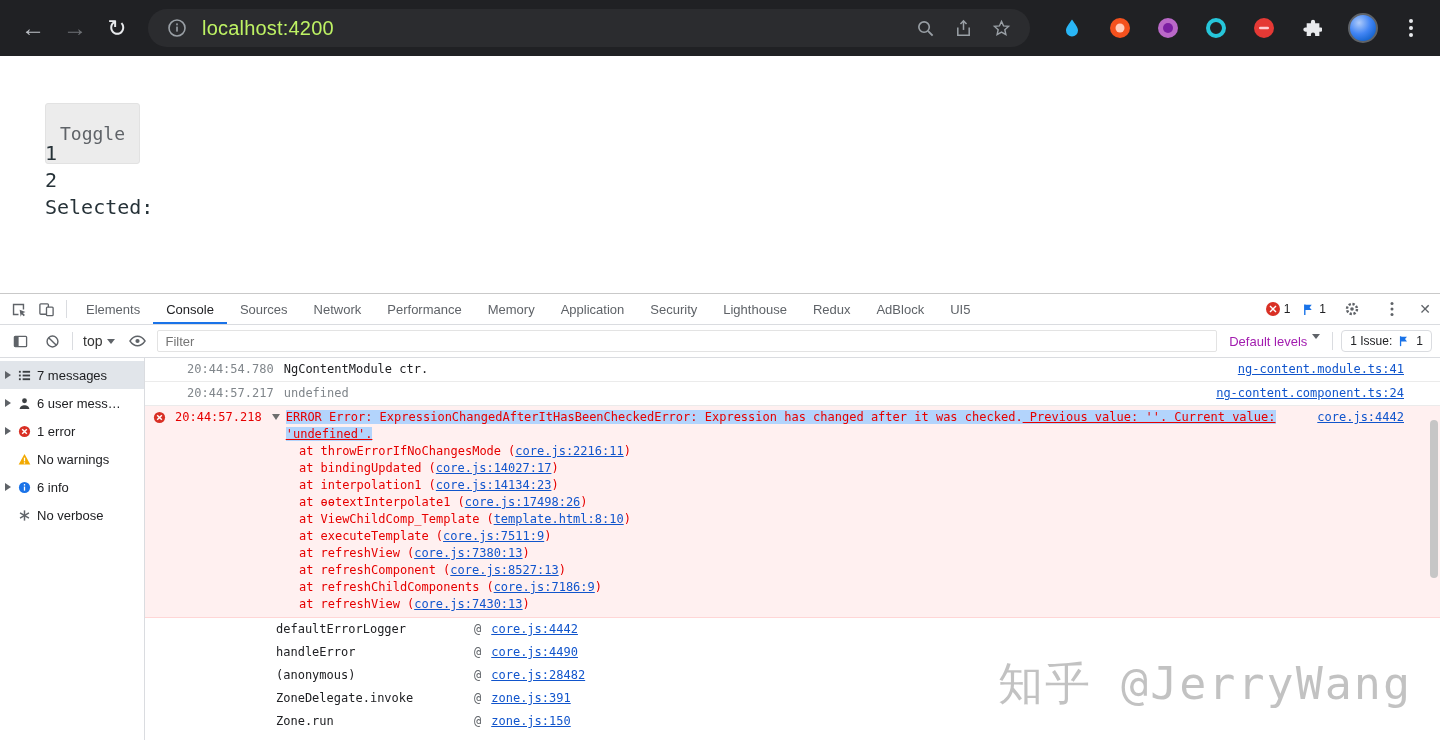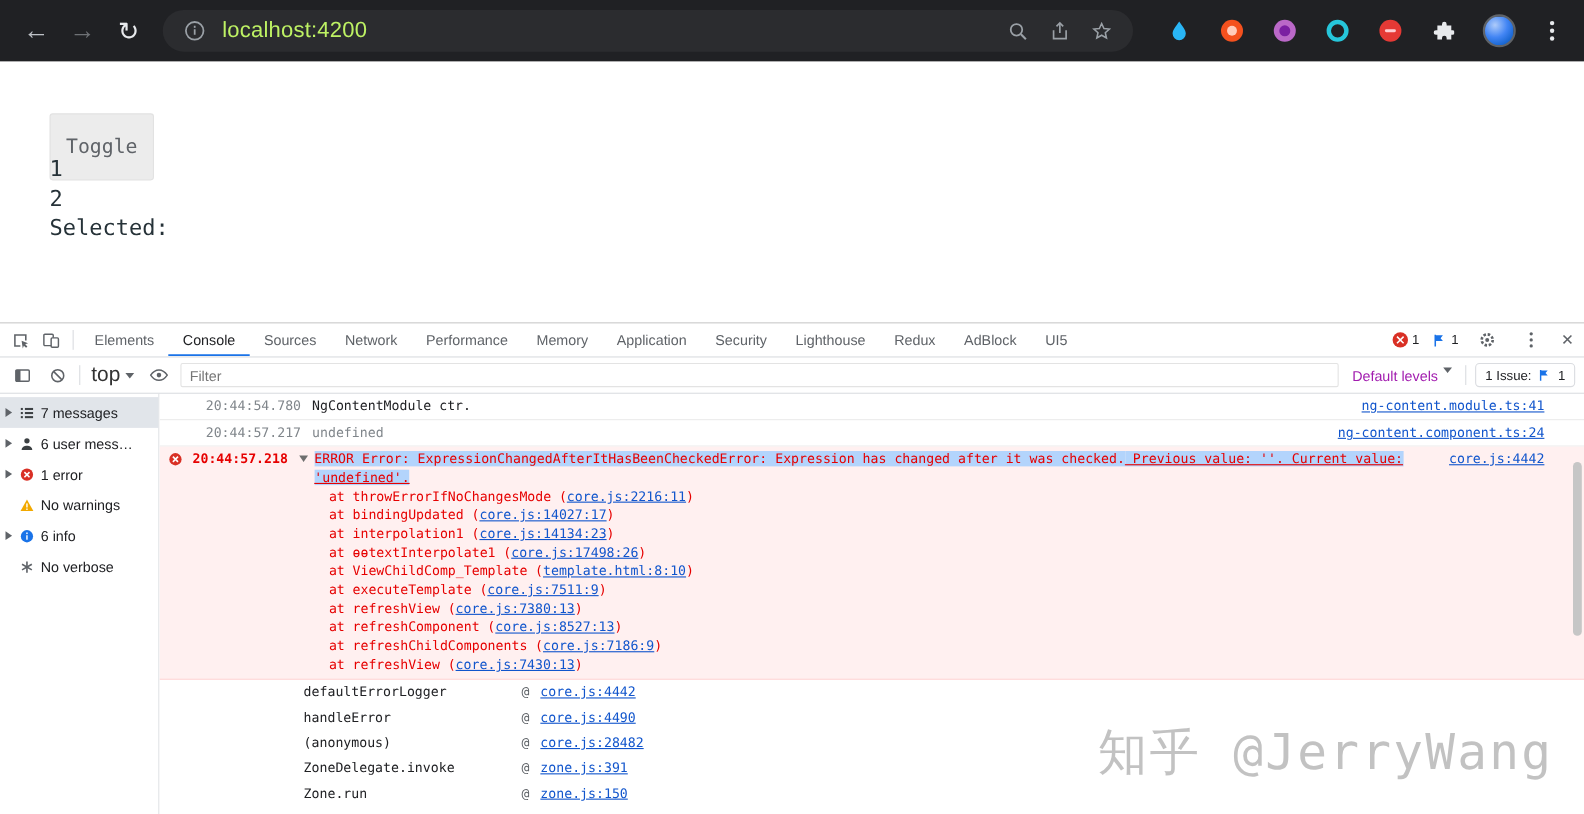--- a/index.html
+++ b/index.html
@@ -47,21 +47,21 @@
   .tab.selected { color:#202124; box-shadow:inset 0 -2px 0 #1a73e8; }
   .tabbar-right { margin-left:auto; display:flex; align-items:center; gap:12px; padding-right:4px; }
   .badge { display:flex; align-items:center; gap:4px; font-size:12px; color:#202124; }
   .err-dot { width:14px; height:14px; border-radius:50%; background:#d93025; color:#fff;
     display:flex; align-items:center; justify-content:center; }
   .close-x { color:#5f6368; font-size:14px; width:14px; text-align:center; }
 
   .console-toolbar { flex:0 0 33px; display:flex; align-items:center; gap:8px;
     border-bottom:1px solid #dadce0; padding:0 8px; }
   .ct-icon { width:24px; height:24px; display:flex; align-items:center; justify-content:center; }
-  .context { display:flex; align-items:center; gap:5px; font-size:19px; color:#333; padding:0 2px; }
+  .context { display:flex; align-items:center; gap:5px; font-size:14px; color:#333; padding:0 2px; }
   .caret { width:0; height:0; border-left:4px solid transparent; border-right:4px solid transparent;
     border-top:5px solid #5f6368; }
   .filter { flex:1; height:22px; font-size:13px; color:#202124; border:1px solid #e3e3e3;
     border-radius:2px; padding:0 7px; outline:none; background:#fff;
     font-family:"Liberation Sans","DejaVu Sans",sans-serif; }
   .filter::placeholder { color:#757575; }
   .levels { display:flex; align-items:flex-start; gap:5px; font-size:13px; color:#a21caf;
     white-space:nowrap; padding:0 4px; }
   .toolbar-sep { width:1px; height:18px; background:#dadce0; }
   .issue-group { display:flex; align-items:center; gap:6px; white-space:nowrap;
@@ -85,21 +85,21 @@
   .time { color:#80868b; margin-right:10px; white-space:nowrap; }
   .msg-text { color:#202124; }
   .msg-text.muted { color:#80868b; }
   .src-link { margin-left:auto; padding-left:16px; color:#1155cc; text-decoration:underline;
     white-space:nowrap; cursor:pointer; }
 
   .error-block { background:#fff0f0; border-bottom:1px solid #ffd6d6; padding:3px 36px 4px 8px;
     line-height:17px; }
   .error-head { display:flex; align-items:flex-start; }
   .err-gutter { flex:0 0 22px; padding-top:2px; }
-  .err-time { color:#e60000; margin-right:10px; white-space:nowrap;font-weight:bold; }
+  .err-time { color:#e60000; margin-right:10px; white-space:nowrap; }
   .err-caret { width:0; height:0; border-left:4px solid transparent; border-right:4px solid transparent;
     border-top:6px solid #6e6e6e; margin:5px 6px 0 0; flex:0 0 8px; }
   .err-msg { flex:1; color:#e60000; min-width:0; }
   .sel { background:#b3d4fc; }
   .u { text-decoration:underline; }
   .stack { margin-left:146px; color:#e60000; }
   .stack-line { white-space:nowrap; }
   .sl-pre { margin-right:7px; }
   .loc-wrap { margin-left:7px; color:#e60000; }
   .loc-wrap::before { content:"("; }

